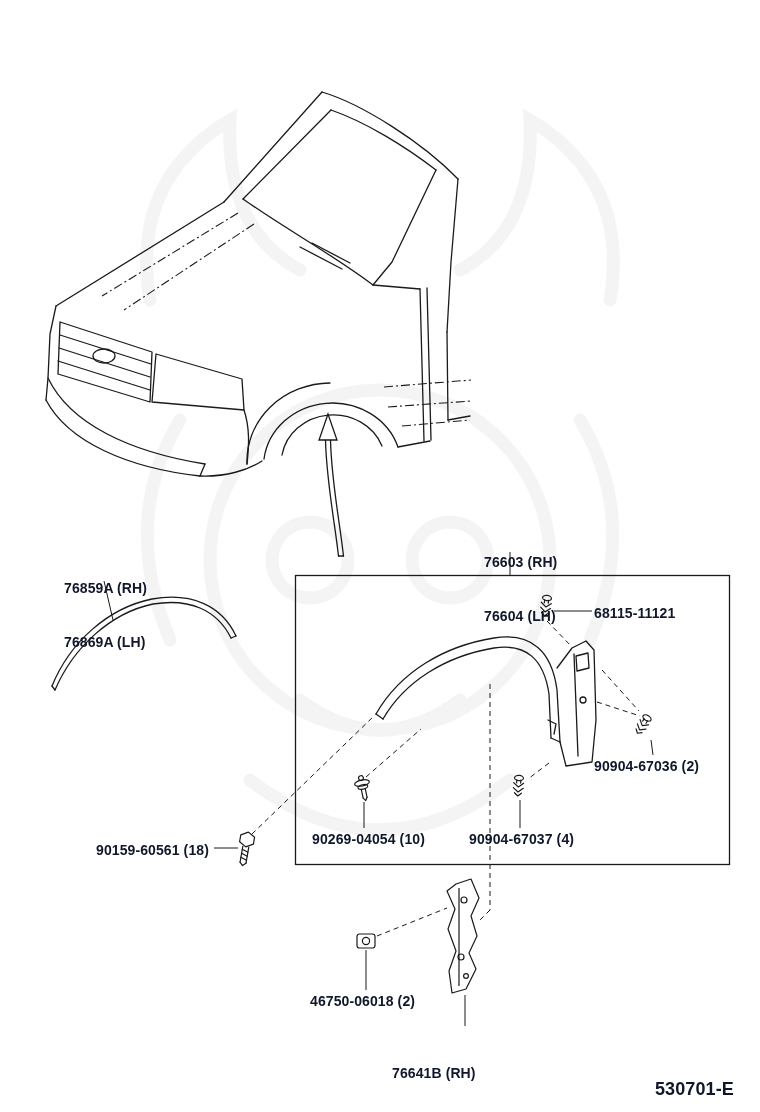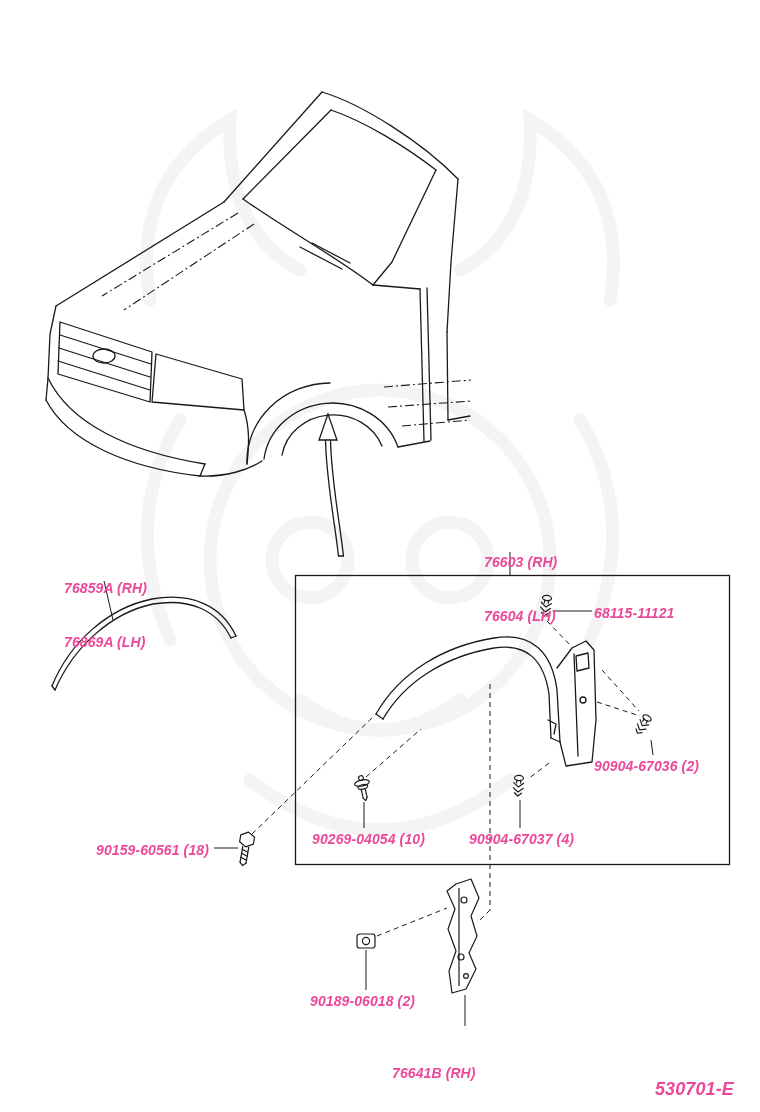--- a/index.html
+++ b/index.html
@@ -11,24 +11,23 @@
     background: #ffffff;
     overflow: hidden;
     font-family: "Liberation Sans", sans-serif;
   }
   .stage svg { position: absolute; left: 0; top: 0; }
   .label {
     position: absolute;
     font-weight: bold;
     font-size: 14px;
     line-height: 18px;
-    color: #ec4899;
+    color: #0f172a;
     white-space: pre;
     letter-spacing: 0.1px;
-    font-style: italic;
   }
   .code { font-size: 18px; }
 </style>
 </head>
 <body>
 
 <div class="stage">
 
   <svg width="760" height="1112" viewBox="0 0 760 1112">
 
@@ -205,21 +204,21 @@
   <div class="label" style="left:594px; top:604px;">68115-11121</div>
 
   <div class="label" style="left:594px; top:757px;">90904-67036 (2)</div>
 
   <div class="label" style="left:72px; top:841px;margin-left:24px;">90159-60561 (18)</div>
 
   <div class="label" style="left:312px; top:830px;text-align:center;">90269-04054 (10)</div>
 
   <div class="label" style="left:469px; top:830px;">90904-67037 (4)</div>
 
-  <div class="label" style="left:310px; top:992px;">90189-06018 (2)</div>
+  <div class="label" style="left:310px; top:992px;">46750-06018 (2)</div>
 
   <div class="label" style="left:392px; top:1028px;">
     <div>76641B (RH)</div>
     
   </div>
 
   <div class="label code" style="left:655px; top:1080px;">530701-E</div>
 
 </div>
 

